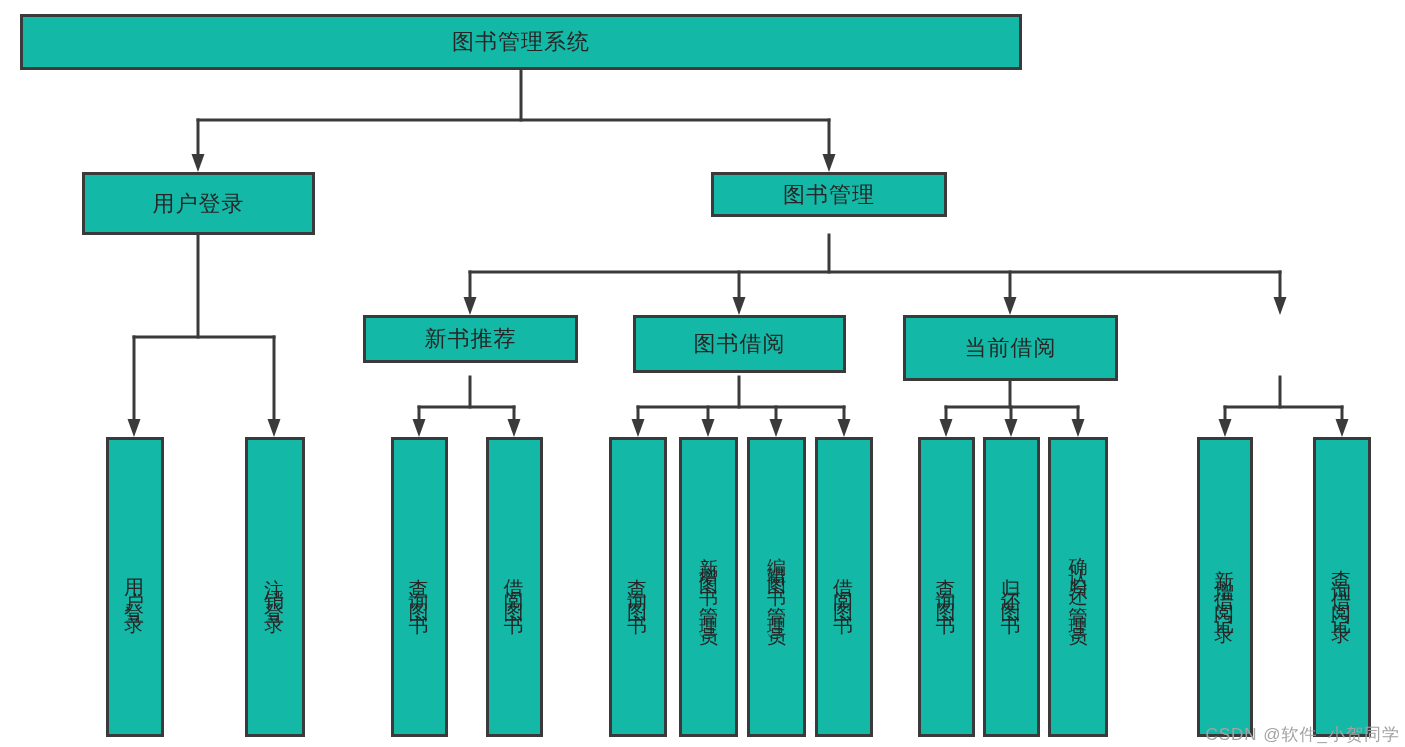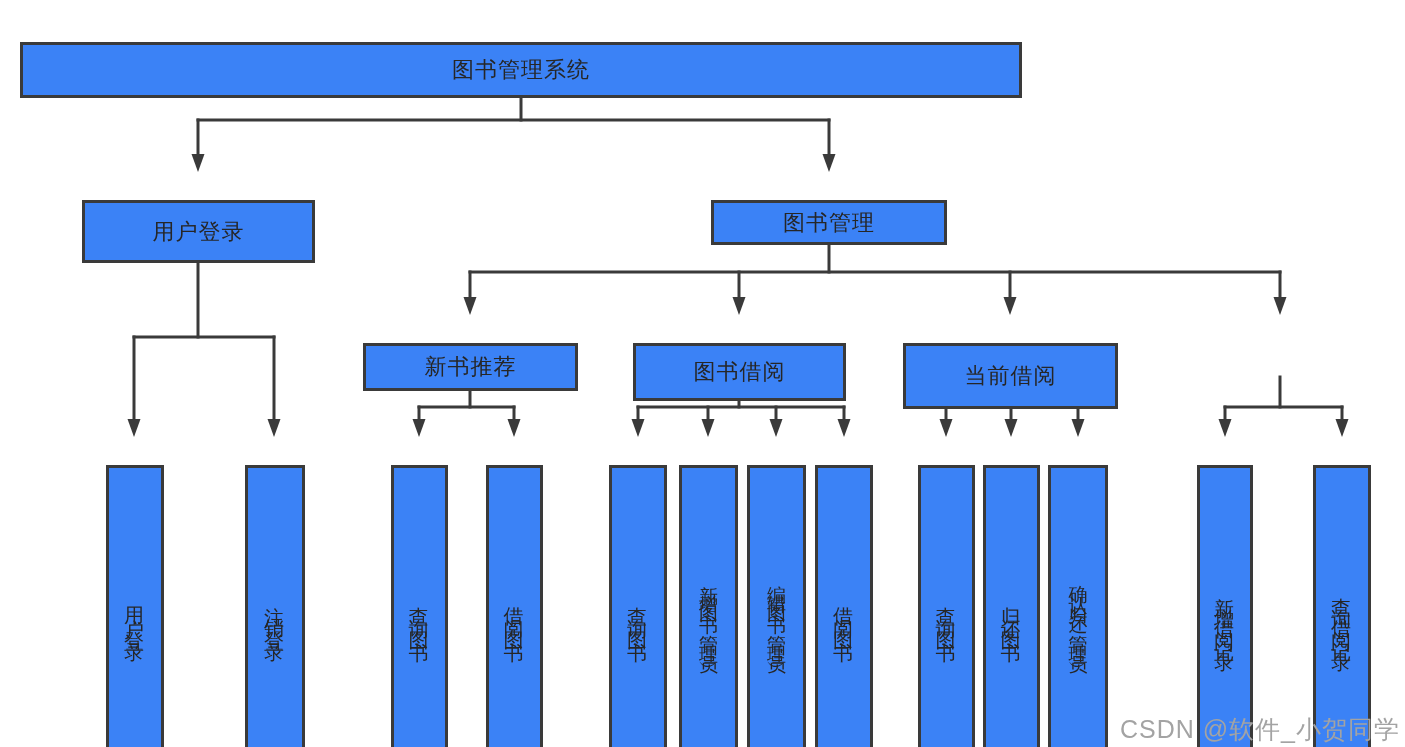--- a/index.html
+++ b/index.html
@@ -8,38 +8,37 @@
   html,body{margin:0;padding:0;background:var(--bg);}
   .canvas{
     position:relative; width:1405px; height:747px; background:var(--bg);
     font-family:"Liberation Sans","DejaVu Sans",sans-serif; color:var(--text);
     overflow:hidden;
   }
   .connectors{position:absolute;left:0;top:0;width:1405px;height:747px;pointer-events:none;}
   .connectors line{stroke:var(--line);stroke-width:3;stroke-linecap:square;}
   .connectors polygon{fill:var(--line);stroke:none;}
   .node{
-    position:absolute; box-sizing:border-box; background:#3b82f6;
+    position:absolute; box-sizing:border-box; background:#14b8a6;
     border:3px solid var(--border);
     display:flex; align-items:center; justify-content:center;
     white-space:nowrap;
-    margin-top:28px;
   }
   .hbox{font-size:22px; letter-spacing:1px;}
   .root{font-size:22px;}
   .vbox{
     writing-mode:vertical-rl;
     font-size:20px; letter-spacing:12px;
     width:58px; height:300px; top:437px;
   }
   .vbox.len6{letter-spacing:11px;}
   .vbox.len9{letter-spacing:10px; font-size:19px;}
   .watermark{
     position:absolute; right:5px; bottom:1px; z-index:5;
-    font-size:25px; color:var(--watermark); letter-spacing:1px;
+    font-size:17px; color:var(--watermark); letter-spacing:1px;
   }
 </style>
 </head>
 <body>
 
 <div class="canvas">
 
   <svg class="connectors" viewBox="0 0 1405 747" xmlns="http://www.w3.org/2000/svg">
 
     <g>

